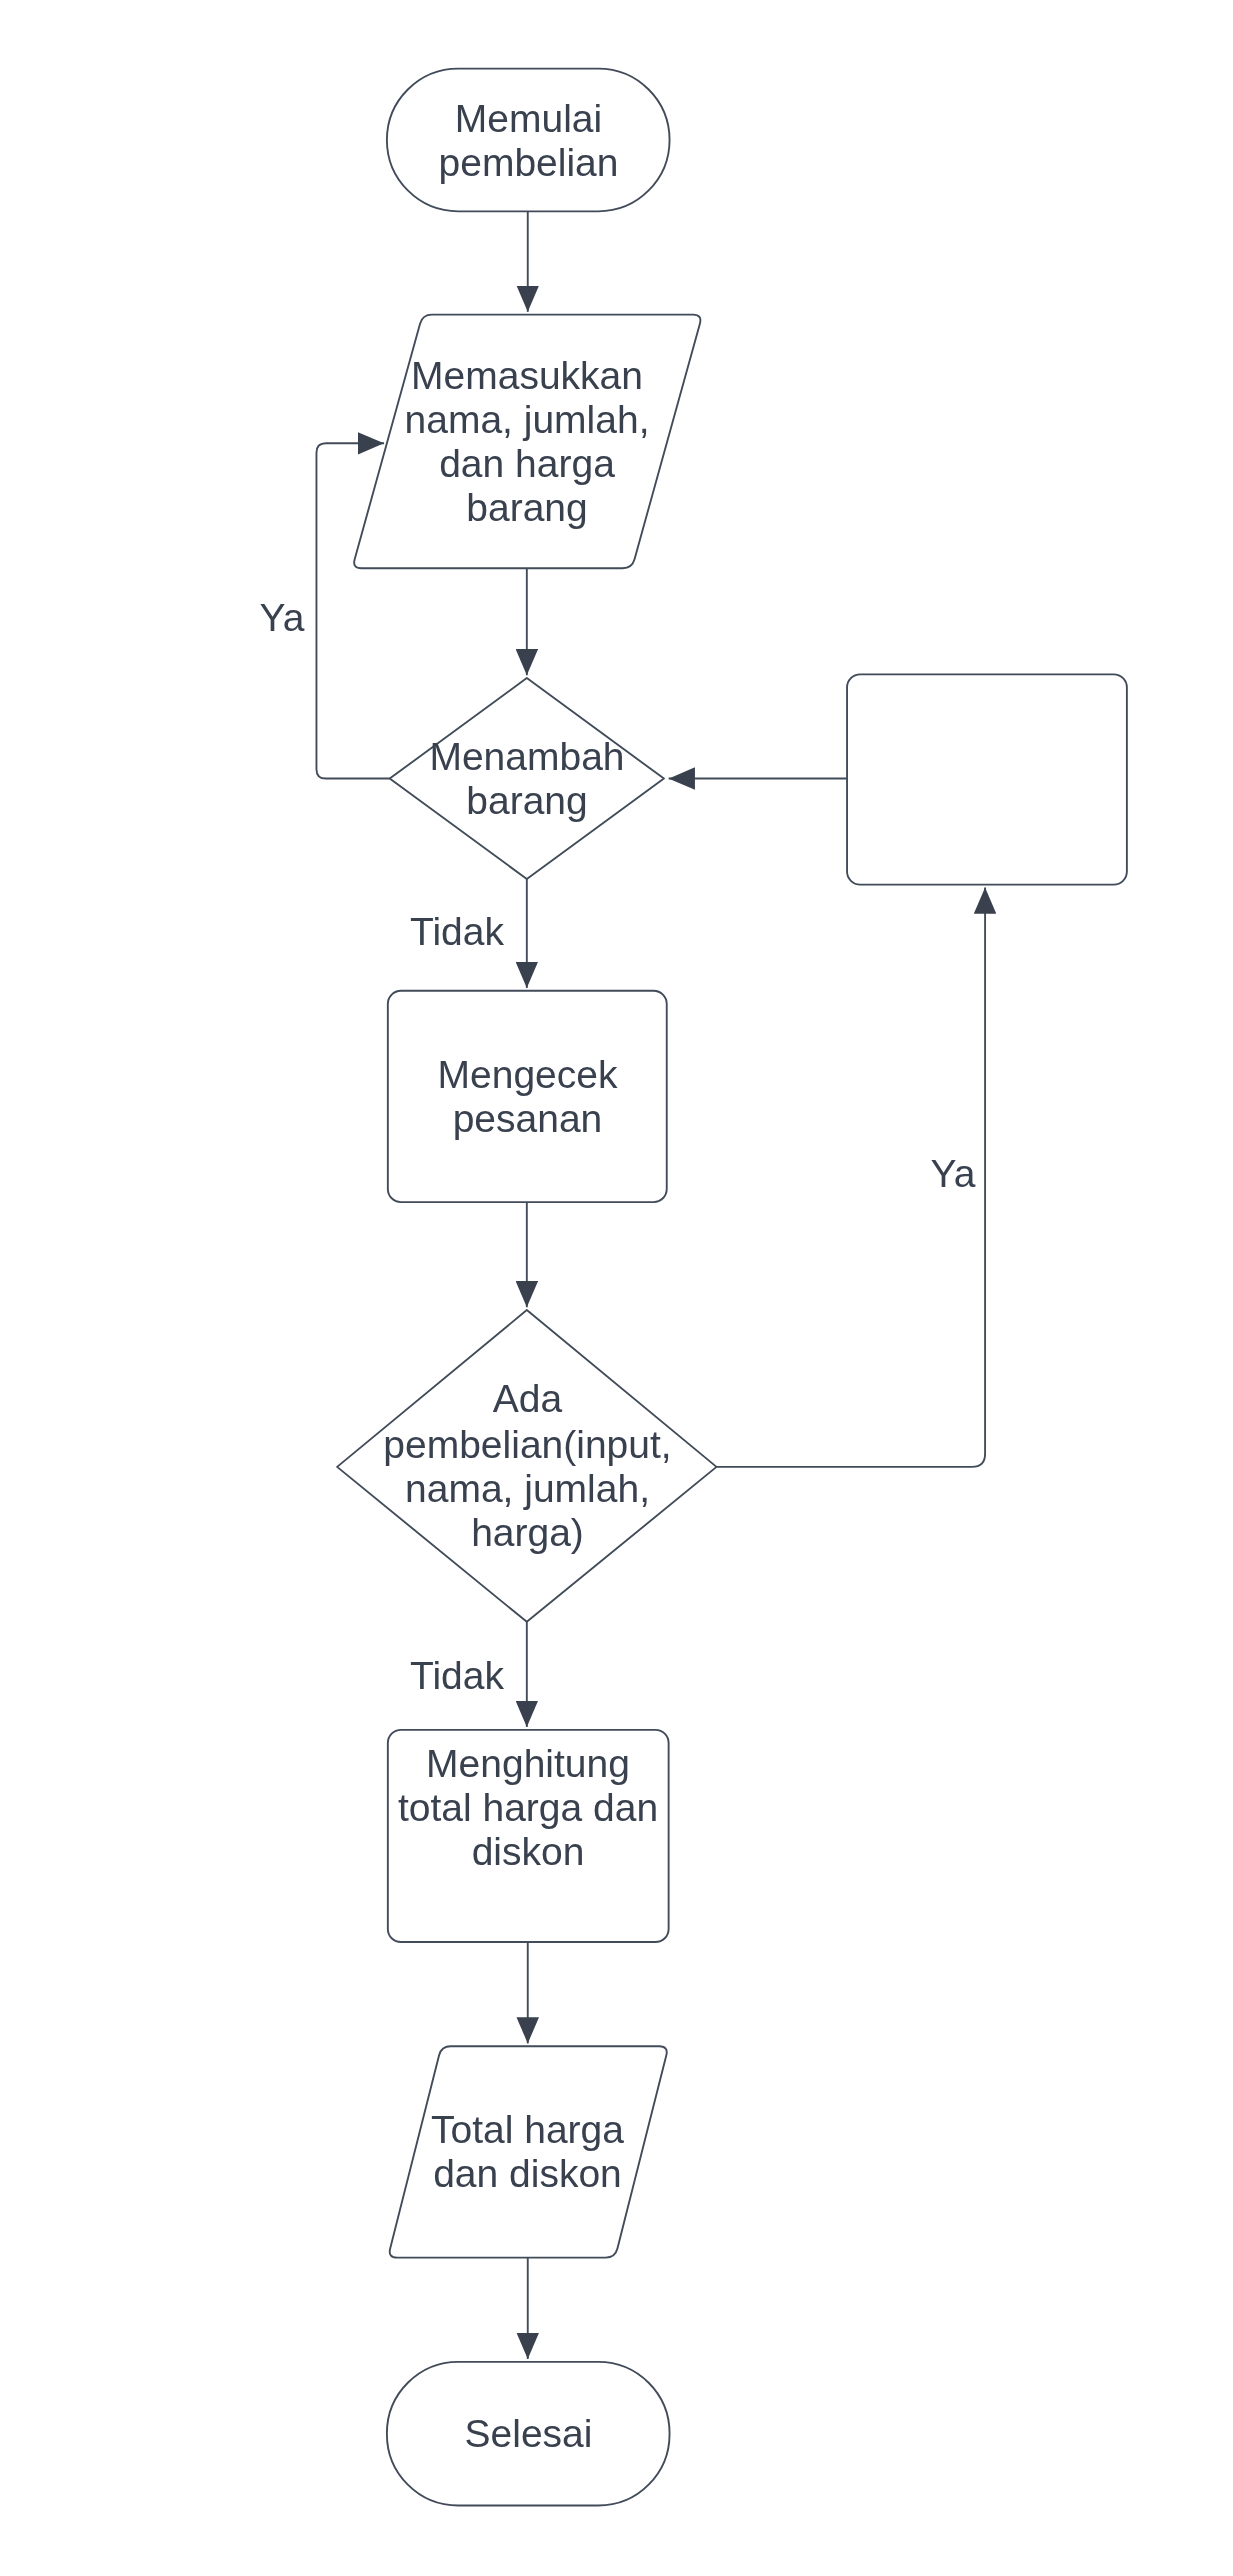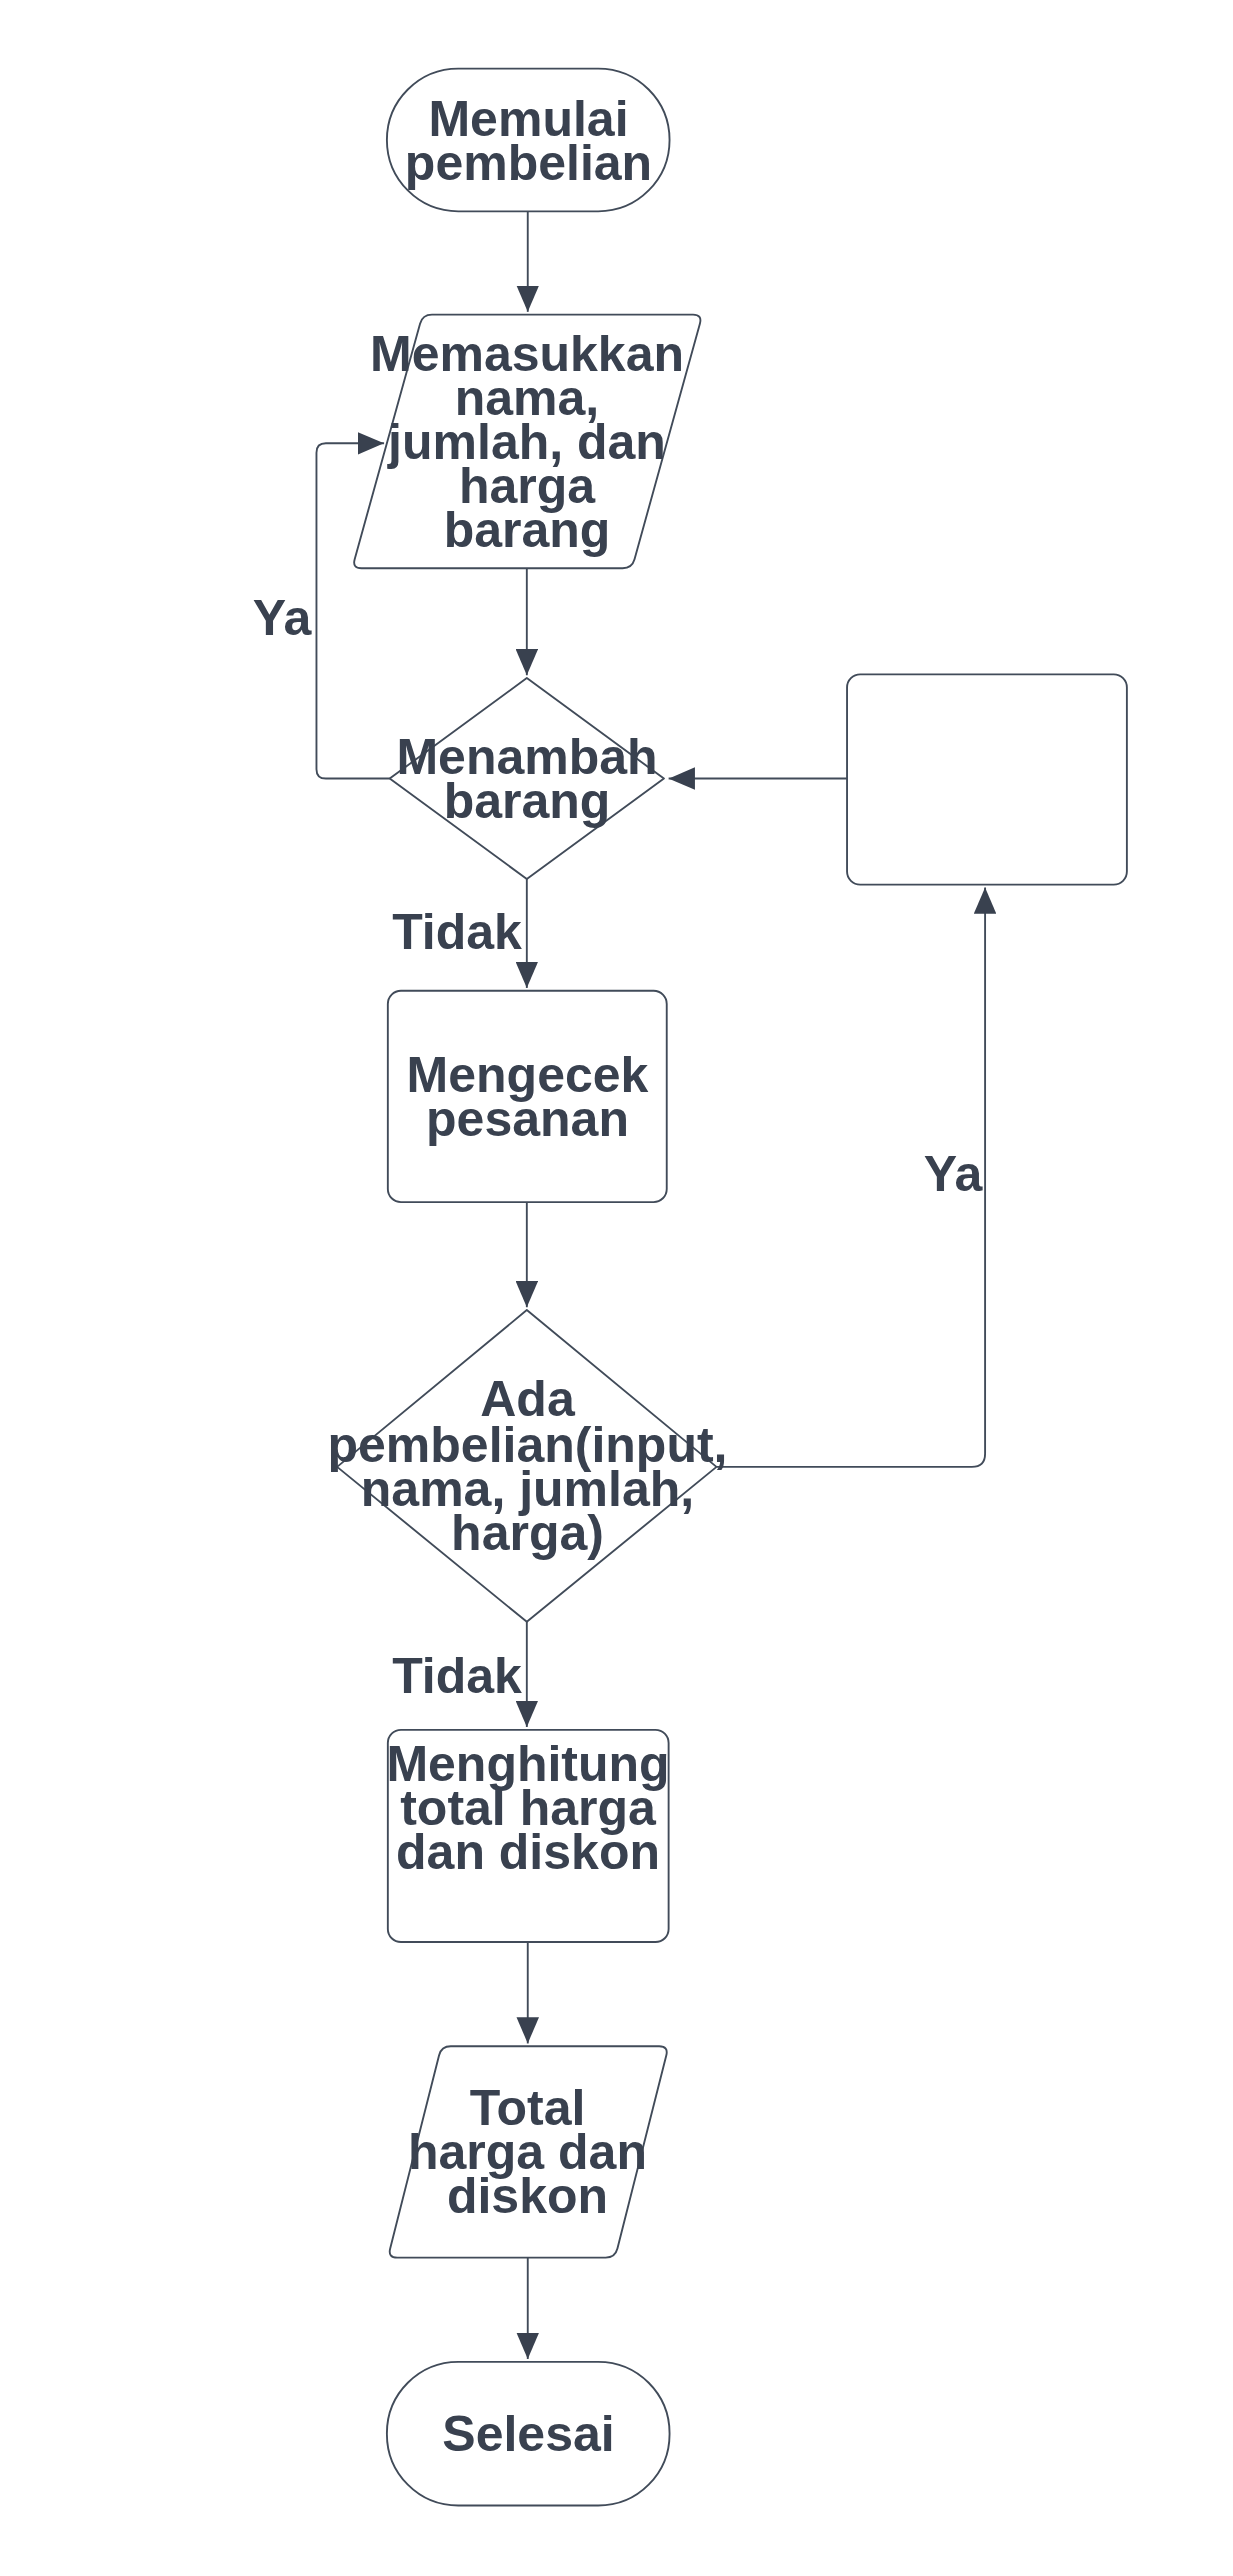--- a/index.html
+++ b/index.html
@@ -18,25 +18,24 @@
     left: 0; top: 0;
     width: 1233px; height: 2576px;
     display: block;
   }
   .node-label, .edge-label {
     position: absolute;
     display: flex;
     align-items: center;
     justify-content: center;
     text-align: center;
-    font-size: 50px;
+    font-size: 39px;
     line-height: 44px;
     color: #39414F;
     pointer-events: none;
-    font-weight: bold;
   }
   .edge-label { white-space: nowrap; }
   .node-label.column { flex-direction: column; }
   .node-label .para-top { margin-bottom: 2px; }
   
   .lbl-start          { left: 387px;  top: 69px;   width: 283px; height: 143px; }
   .lbl-input-items    { left: 391px;  top: 315px;  width: 272px; height: 254px; }
   .lbl-decision-add   { left: 405px;  top: 678px;  width: 244px; height: 201px; }
   .lbl-fix-order      { left: 856px;  top: 684px;  width: 261px; height: 192px; }
   .lbl-check-order    { left: 388px;  top: 991px; width: 279px; height: 211px; border-radius: 12px; }

